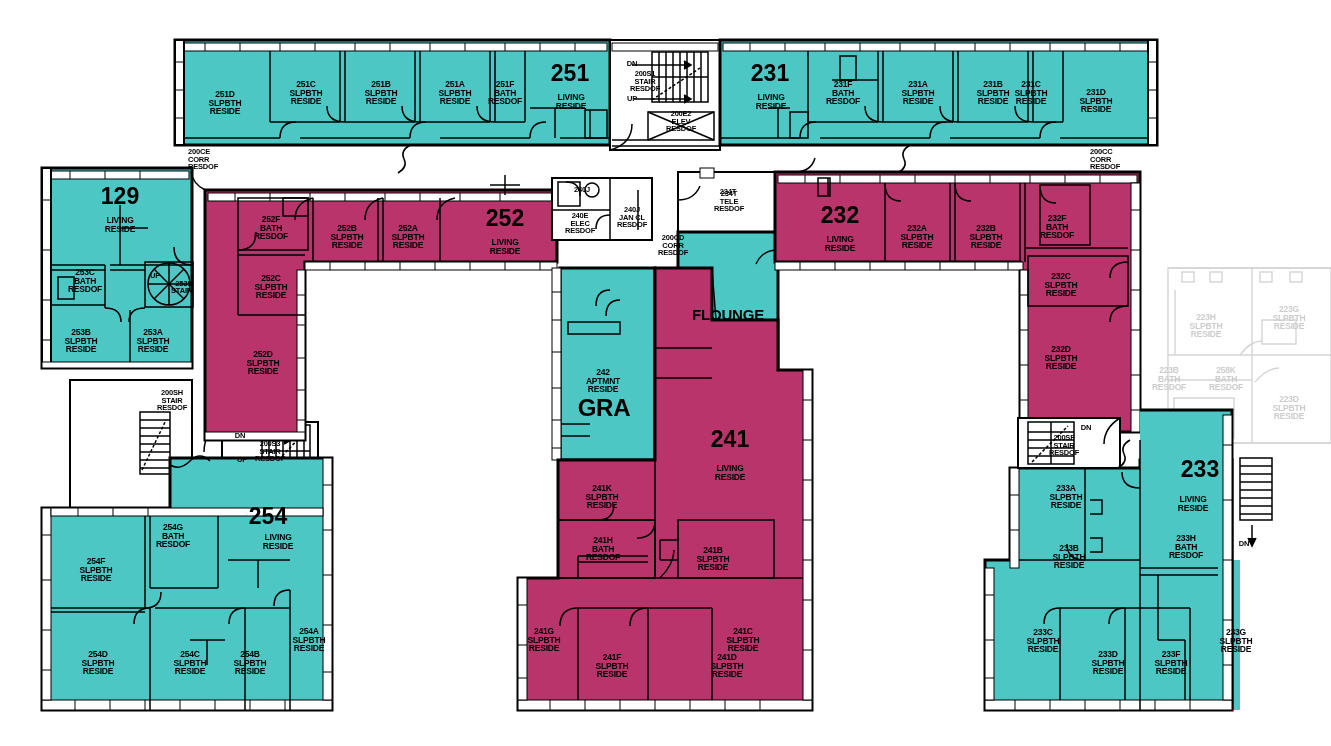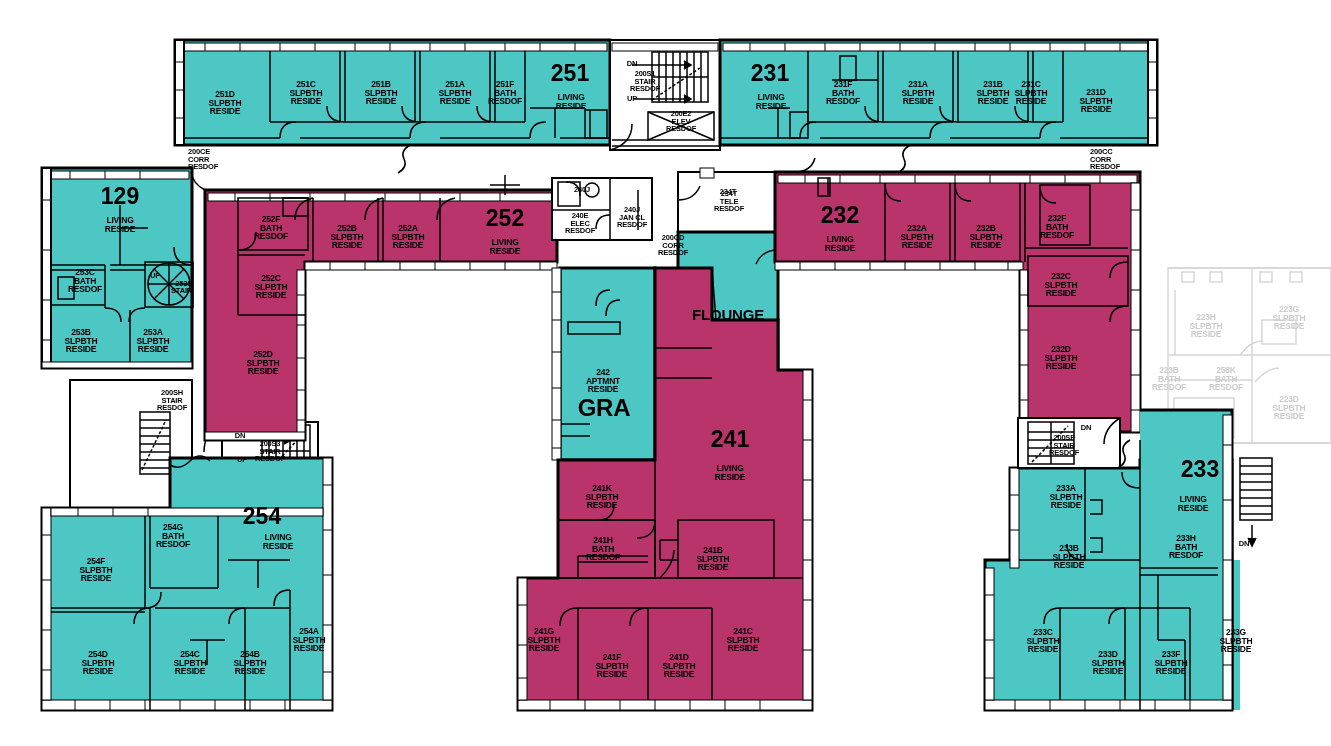--- a/index.html
+++ b/index.html
@@ -753,29 +753,29 @@
 
 <div class="lbl rm-sm" style="left:572px;top:368px;width:62px;">242<br>APTMNT<br>RESIDE</div>
 <div class="lbl rm-huge" style="left:568px;top:396px;width:72px;font-size:24px;"><span>GRA</span></div>
 <div class="lbl rm-big" style="left:690px;top:428px;width:80px;"><span>241</span></div>
 <div class="lbl rm-sm" style="left:692px;top:464px;width:76px;"><span>LIVING<br>RESIDE</span></div>
 <div class="lbl rm-sm" style="left:571px;top:484px;width:62px;"><span>241K</span><br><span>SLPBTH<br>RESIDE</span></div>
 <div class="lbl rm-sm" style="left:572px;top:536px;width:62px;"><span>241H</span><br><span>BATH<br>RESDOF</span></div>
 <div class="lbl rm-sm" style="left:682px;top:546px;width:62px;"><span>241B</span><br><span>SLPBTH<br>RESIDE</span></div>
 <div class="lbl rm-sm" style="left:513px;top:627px;width:62px;"><span>241G</span><br><span>SLPBTH<br>RESIDE</span></div>
 <div class="lbl rm-sm" style="left:581px;top:653px;width:62px;"><span>241F</span><br><span>SLPBTH<br>RESIDE</span></div>
-<div class="lbl rm-sm" style="left:648px;top:653px;width:62px;"><span>241D</span><br><span>SLPBTH<br>RESIDE</span></div>
+<div class="lbl rm-sm" style="left:648px;top:653px;width:62px;padding-left:48px;"><span>241D</span><br><span>SLPBTH<br>RESIDE</span></div>
 <div class="lbl rm-sm" style="left:712px;top:627px;width:62px;"><span>241C</span><br><span>SLPBTH<br>RESIDE</span></div>
 
 <div class="lbl tiny" style="left:144px;top:389px;width:56px;"><span>200SH</span><br><span>STAIR<br>RESDOF</span></div>
 <div class="lbl tiny" style="left:230px;top:432px;width:20px;"><span>DN</span></div>
 <div class="lbl tiny" style="left:245px;top:440px;width:50px;">200S3<br>STAIR<br>RESDOF</div>
 <div class="lbl tiny" style="left:232px;top:456px;width:20px;"><span>UP</span></div>
 
-<div class="lbl rm-big" style="left:227px;top:505px;width:70px;"><span>254</span></div>
+<div class="lbl rm-big" style="left:233px;top:505px;width:70px;"><span>254</span></div>
 <div class="lbl rm-sm" style="left:243px;top:533px;width:70px;"><span>LIVING<br>RESIDE</span></div>
 <div class="lbl rm-sm" style="left:142px;top:523px;width:62px;"><span>254G</span><br><span>BATH<br>RESDOF</span></div>
 <div class="lbl rm-sm" style="left:65px;top:557px;width:62px;"><span>254F</span><br><span>SLPBTH<br>RESIDE</span></div>
 <div class="lbl rm-sm" style="left:67px;top:650px;width:62px;"><span>254D</span><br><span>SLPBTH<br>RESIDE</span></div>
 <div class="lbl rm-sm" style="left:159px;top:650px;width:62px;"><span>254C</span><br><span>SLPBTH<br>RESIDE</span></div>
 <div class="lbl rm-sm" style="left:219px;top:650px;width:62px;"><span>254B</span><br><span>SLPBTH<br>RESIDE</span></div>
 <div class="lbl rm-sm" style="left:278px;top:627px;width:62px;"><span>254A</span><br><span>SLPBTH<br>RESIDE</span></div>
 
 <div class="lbl rm-big" style="left:1160px;top:458px;width:80px;"><span>233</span></div>
 <div class="lbl rm-sm" style="left:1155px;top:495px;width:76px;"><span>LIVING<br>RESIDE</span></div>

